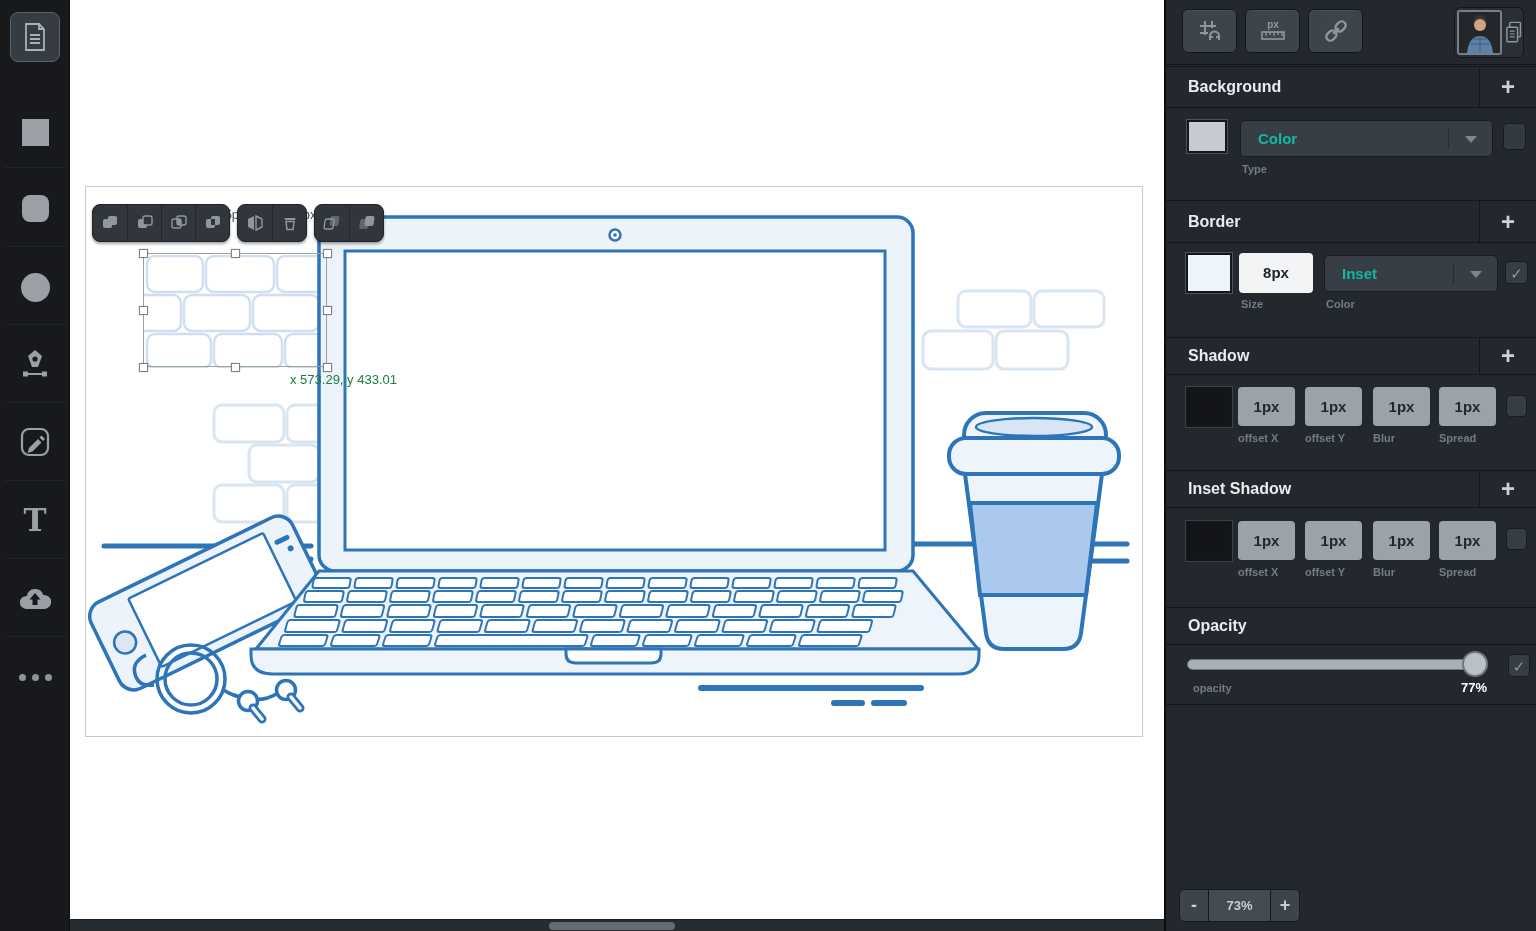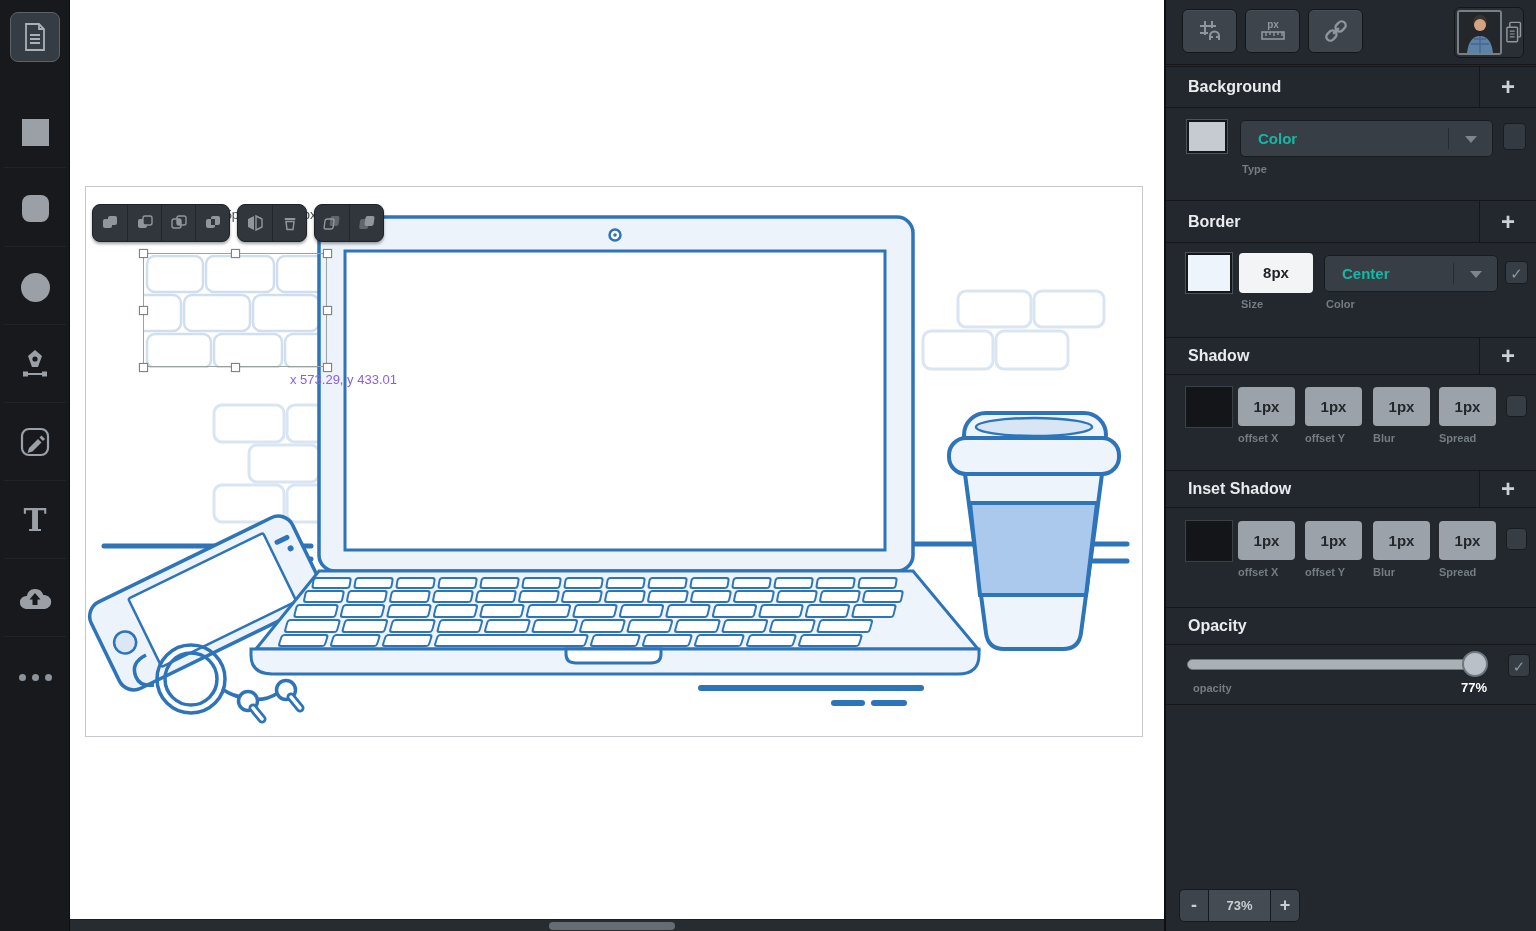--- a/index.html
+++ b/index.html
@@ -31,21 +31,21 @@
   .hscroll .thumb { position:absolute; left:479px; top:2px; width:126px; height:8px;
     border-radius:4px; background:#656c73; }
 
   
   .sel-rect { position:absolute; left:73px; top:253px; width:184px; height:114px;
     border:1px solid #9aa1a1; z-index:2; }
   .handle { position:absolute; width:9px; height:9px; background:#fff;
     border:1px solid #7d8488; box-shadow:0 0 1px rgba(0,0,0,.35); z-index:3; }
   .sel-info { position:absolute; left:112px; top:207px; font-size:13px; color:#4b5054;
     z-index:1; white-space:nowrap; }
-  .ptr-label { position:absolute; left:220px; top:372px; font-size:13px; color:#8b5cf6; z-index:2;text-align:center;}
+  .ptr-label { position:absolute; left:220px; top:372px; font-size:13px; color:#15803d; z-index:2;text-align:center;}
 
   
   .mini-bar { position:absolute; left:22px; top:204px; display:flex; gap:7px; z-index:4; }
   .mini-group { display:flex; background:#30363c; border:1px solid #1f2328;
     border-radius:8px; box-shadow:0 2px 3px rgba(0,0,0,.35); overflow:hidden; }
   .mini-btn { width:34px; height:36px; display:flex; align-items:center; justify-content:center;
     cursor:pointer; }
   .mini-btn + .mini-btn { border-left:1px solid #23272c; }
 
   
@@ -473,21 +473,21 @@
   <div class="sec-head" style="top:200px;height:43px;">
     <span class="sec-title">Border</span>
     <span class="head-div"></span>
     <span class="plus-btn">+</span>
   </div>
   <div class="sec-row" style="top:243px;height:94px;padding-left:47px;">
     <div class="swatch" style="left:20px;top:10px;width:46px;height:40px;background:#eef4fb;"></div>
     <div class="light-input" style="left:73px;top:10px;width:74px;height:40px;line-height:40px;">8px</div>
     <span class="field-label" style="left:75px;top:55px;">Size</span>
     <div class="dropdown" style="left:158px;top:12px;width:174px;">
-      <span class="dd-text">Center</span>
+      <span class="dd-text">Inset</span>
       <span class="dd-div"></span>
       <span class="dd-caret"></span>
     </div>
     <span class="field-label" style="left:160px;top:55px;">Color</span>
     <div class="checkbox" style="left:339px;top:18px;width:23px;height:23px;line-height:23px;">✓</div>
   </div>
 
   <div class="sec-head" style="top:337px;height:38px;padding-left:8px;">
     <span class="sec-title">Shadow</span>
     <span class="head-div"></span>

